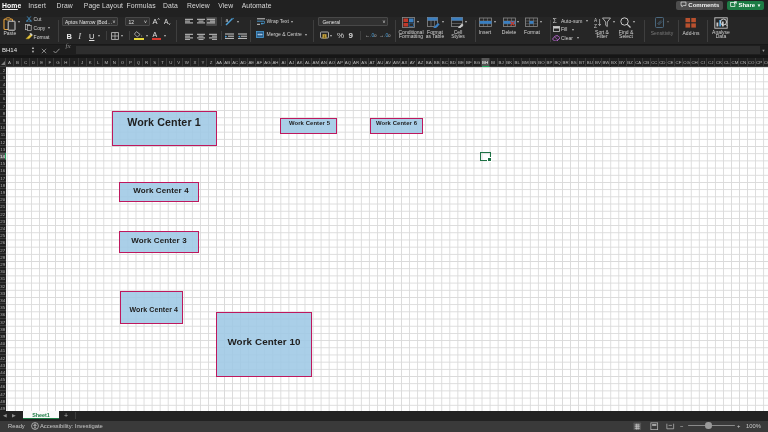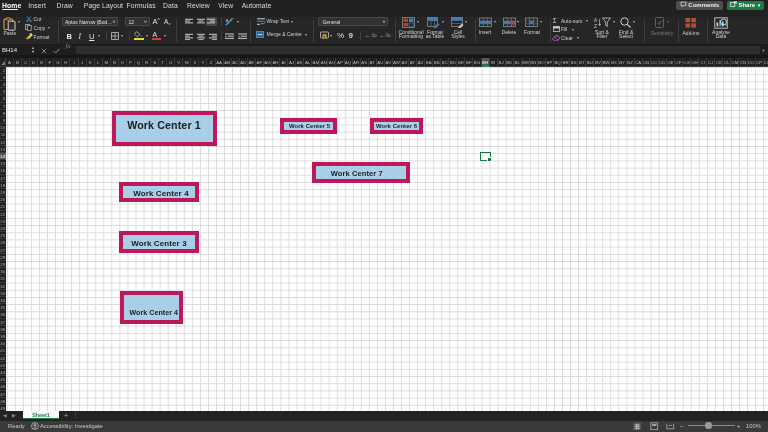--- a/index.html
+++ b/index.html
@@ -58,21 +58,21 @@
 
 #grid { position:absolute; left:6.0px; top:66.6px; width:762.0px; height:344.29999999999995px;
   background-color:#fff;
   background-image:
     linear-gradient(to right, #dadada 1px, transparent 1px),
     linear-gradient(to bottom, #dadada 1px, transparent 1px);
   background-size:8.06px 100%, 100% 7.2px;
   background-position:0.8px 0, 0 0; }
 
 
-.wc { position:absolute; background:rgba(158,200,229,0.88); border:4px solid #be185d;
+.wc { position:absolute; background:rgba(158,200,229,0.88); border:1px solid #be185d;
   color:#202020; font-weight:bold; letter-spacing:0.1px; text-align:center; }
 
 #selcell { position:absolute; border:1.5px solid #1e7145; box-sizing:border-box; }
 #selcell:after { content:""; position:absolute; right:-2px; bottom:-2px; width:2.8px; height:2.8px;
   background:#1e7145; border:0.6px solid #fff; }
 
 
 #tabbar { position:absolute; left:0; top:410.9px; width:768px; height:9.100000000000023px; background:#232323; }
 #sheettab { position:absolute; left:23px; top:410.9px; width:36px; height:7.700000000000022px; background:#fafafa;
   color:#1d7c45; font-weight:bold; font-size:5.4px; text-align:center; line-height:9.100000000000023px;
@@ -512,21 +512,21 @@
       <span class="rh" style="top:324.00px">47</span>
       <span class="rh" style="top:331.20px">48</span>
       <span class="rh" style="top:338.40px">49</span>
     </div>
   <div class="wc" style="left:111.50px;top:110.80px;width:105.00px;height:35.50px;font-size:10.7px;padding-top:3.82px;text-indent:0.0px">Work Center 1</div>
     <div class="wc" style="left:119.00px;top:181.50px;width:80.00px;height:20.50px;font-size:8.0px;padding-top:3.06px;text-indent:4.0px">Work Center 4</div>
     <div class="wc" style="left:119.00px;top:230.50px;width:80.00px;height:22.50px;font-size:8.0px;padding-top:4.26px;text-indent:0.0px">Work Center 3</div>
     <div class="wc" style="left:120.00px;top:290.50px;width:63.00px;height:33.50px;font-size:7.0px;padding-top:14.16px;text-indent:4.6px">Work Center 4</div>
     <div class="wc" style="left:280.00px;top:117.50px;width:57.00px;height:16.50px;font-size:5.9px;padding-top:1.36px;text-indent:2.0px">Work Center 5</div>
     <div class="wc" style="left:370.00px;top:117.50px;width:53.00px;height:16.50px;font-size:5.9px;padding-top:1.36px;text-indent:0.0px">Work Center 6</div>
-    <div class="wc" style="left:312.00px;top:162.00px;width:98.00px;height:20.50px;font-size:7.5px;padding-top:3.21px;text-indent:-8.4px">Work Center 7</div>
+    <div class="wc" style="left:215.50px;top:312.00px;width:96.00px;height:64.50px;font-size:9.8px;padding-top:22.93px;text-indent:1.0px">Work Center 10</div>
   <div id="selcell" style="left:480.24px;top:151.70px;width:10.46px;height:9.60px"></div>
 
   <div id="tabbar"></div>
   <span class="tnav" style="left:3px">◀</span>
   <span class="tnav" style="left:12px">▶</span>
   <div id="sheettab">Sheet1</div>
   <span id="tabplus">+</span>
   <div id="tabvline"></div>
 
   <div id="statusbar"></div>

